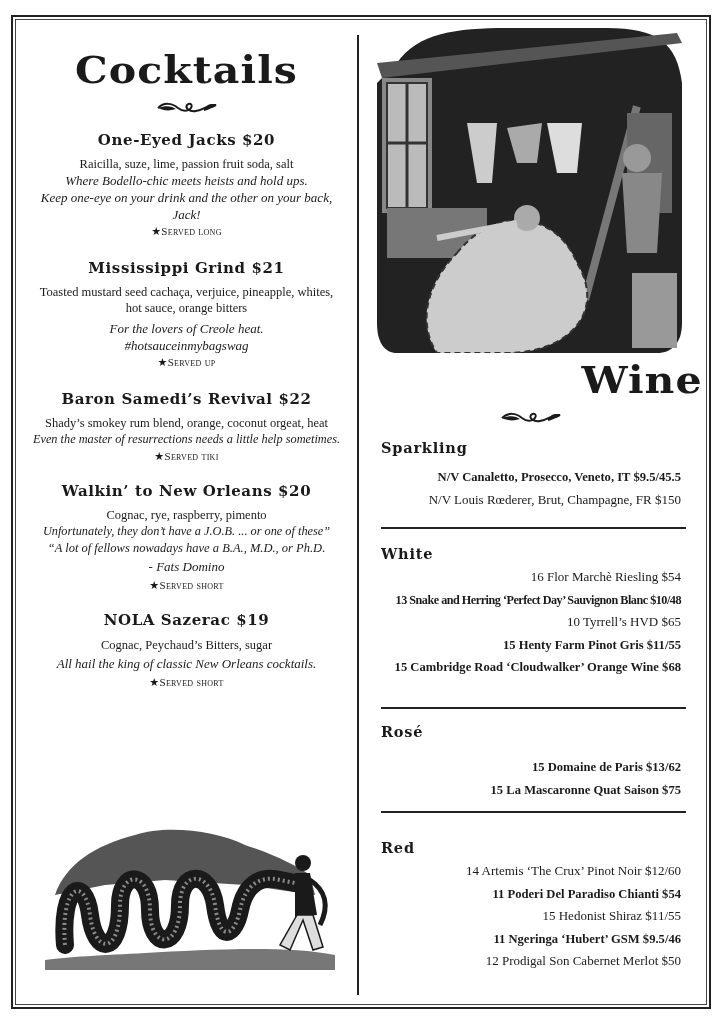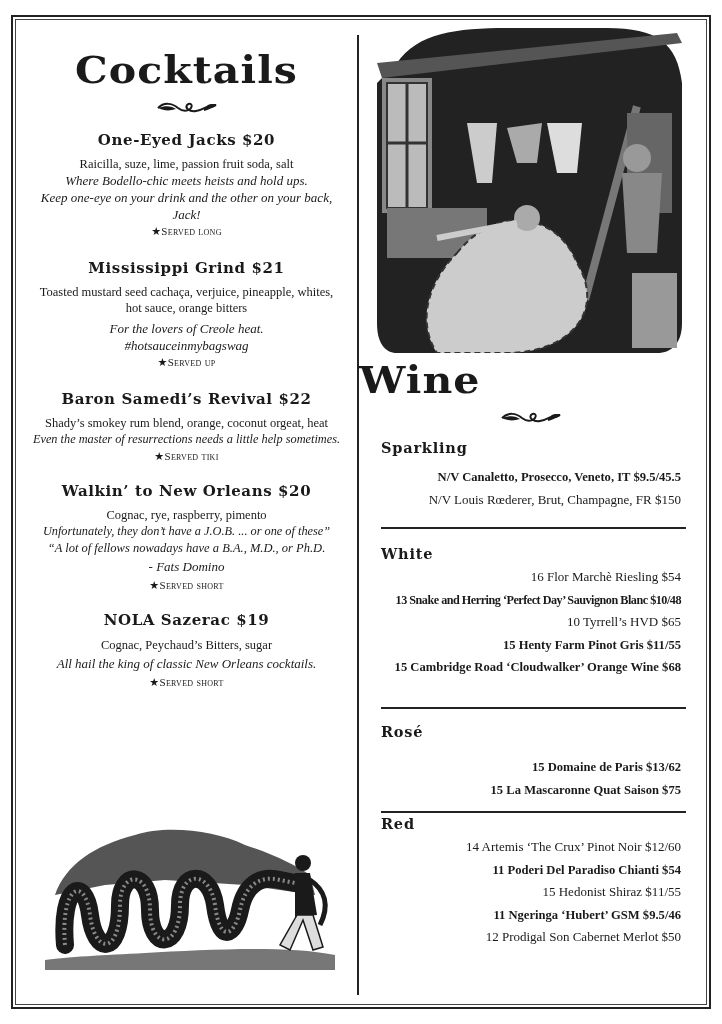--- a/index.html
+++ b/index.html
@@ -24,21 +24,21 @@
                 letter-spacing:0.6px; line-height:20px; margin-bottom:6px; }
   .drink-ing { font-family:"Liberation Serif", serif; font-size:12.5px; line-height:16px; }
   .drink-note { font-family:"Liberation Serif", serif; font-style:italic; font-size:13px; line-height:17px; }
   .drink-serve { font-family:Liberation Serif, serif; font-size:11px; line-height:17px;
                  font-variant:small-caps; letter-spacing:0.3px; }
   .attribution { font-family:"Liberation Serif", serif; font-style:italic; font-size:13px; line-height:20px; }
 
   .illus-house { position:absolute; left:377px; top:23px; width:308px; height:330px; }
   .illus-snake { position:absolute; left:45px; top:825px; width:290px; height:150px; }
 
-  .wine-title { position:absolute; left:372px; top:358px; width:318px; text-align:left; }
+  .wine-title { position:absolute; left:372px; top:358px; width:318px; text-align:right; }
   .wine-title .big-title { margin:0; }
 
   .wine-section { position:absolute; left:381px; width:300px; }
   .wine-heading { font-family:"DejaVu Serif", serif; font-weight:900; font-size:14.5px;
                   letter-spacing:0.8px; line-height:20px; margin-bottom:8px; }
   .wine-item { font-family:"Liberation Serif", serif; font-size:13px; line-height:22.5px; white-space:nowrap;text-align:right; }
   .wine-item.bold { font-weight:bold; font-size:12.6px; }
   .rule { position:absolute; left:381px; width:305px; height:2px; background:#222; }
 </style>
 </head>
@@ -159,20 +159,20 @@
 </div>
 <div class="rule" style="top:707px"></div>
 
 <div class="wine-section" style="top:722px">
   <div class="wine-heading" style="margin-bottom:14px">Rosé</div>
   <div class="wine-item bold">15 Domaine de Paris $13/62</div>
   <div class="wine-item bold">15 La Mascaronne Quat Saison $75</div>
 </div>
 <div class="rule" style="top:811px"></div>
 
-<div class="wine-section" style="top:814px">
+<div class="wine-section" style="top:838px">
   <div class="wine-heading" style="margin-bottom:2px">Red</div>
   <div class="wine-item">14 Artemis ‘The Crux’ Pinot Noir $12/60</div>
   <div class="wine-item bold">11 Poderi Del Paradiso Chianti $54</div>
   <div class="wine-item">15 Hedonist Shiraz $11/55</div>
   <div class="wine-item bold">11 Ngeringa ‘Hubert’ GSM $9.5/46</div>
   <div class="wine-item">12 Prodigal Son Cabernet Merlot $50</div>
 </div>
 
 </body></html>

